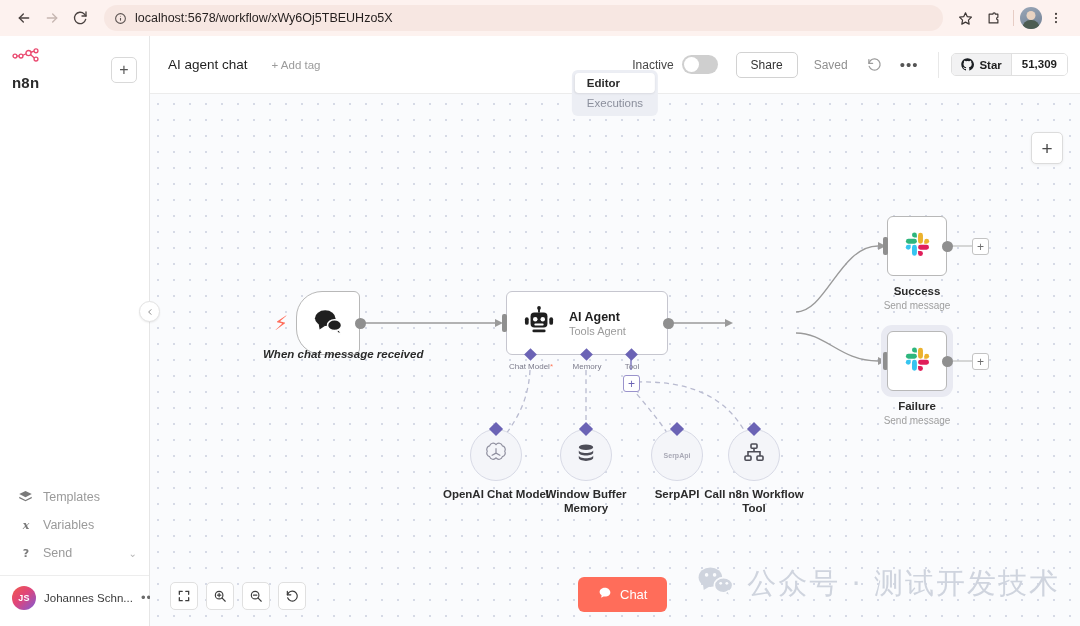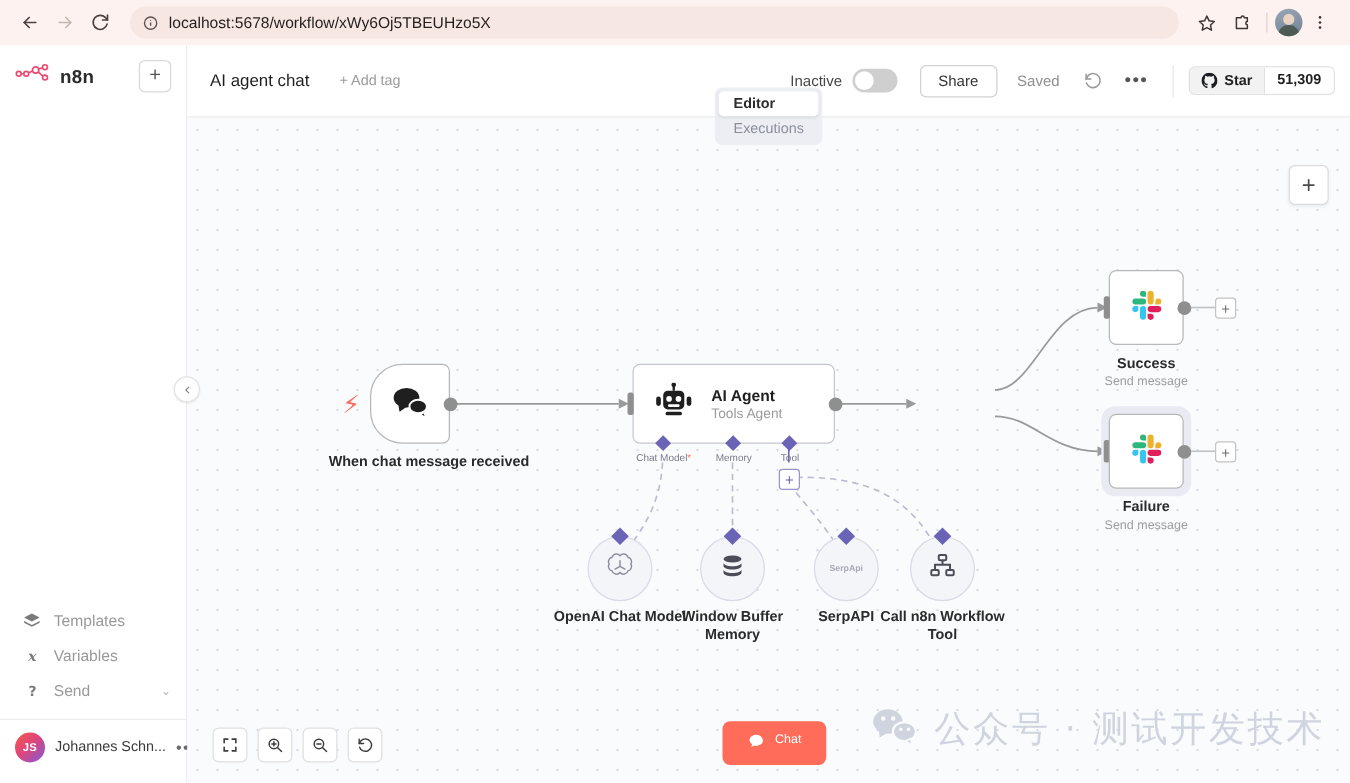--- a/index.html
+++ b/index.html
@@ -61,21 +61,21 @@
 
   
   .sidebar {
     width: 150px; height: 590px; background: #fff;
     border-right: 1px solid #e6e6e6;
     display: flex; flex-direction: column; flex: 0 0 150px;
     position: relative;
   }
   .sb-top { padding: 12px 12px 0 12px; }
   .sb-logo-row { display: flex; align-items: center; justify-content: space-between; }
-  .sb-logo { display: flex; align-items: center; gap: 6px; }
+  .sb-logo { display: flex; gap: 6px; flex-direction: column; }
   .sb-logo-text { font-size: 15px; font-weight: 700; color: #2b2b2b; letter-spacing: .2px; }
   .plus-sq {
     width: 26px; height: 26px; border: 1px solid #d9d9d9; border-radius: 5px;
     display: flex; align-items: center; justify-content: center;
     color: #555; font-size: 16px; line-height: 1; background: #fff;
   }
   .sb-nav { margin-top: 16px; }
   .sb-item {
     display: flex; align-items: center; gap: 10px;
     padding: 7px 12px 7px 18px; color: #9a9a9a; font-size: 12.5px;
@@ -245,22 +245,22 @@
 
   
   .bottom-tools { position: absolute; left: 20px; bottom: 16px; display: flex; gap: 8px; z-index: 15;}
   .tool-btn {
     width: 28px; height: 28px; background: #fff; border: 1px solid #e0e0e0;
     border-radius: 5px; display: flex; align-items: center; justify-content: center;
     color: #3d3d3d;
   }
   .chat-btn {
     position: absolute; left: 428px; bottom: 14px; background: #ff6d5a; color: #fff;
-    border-radius: 6px; padding: 9px 20px; display: flex; gap: 8px;
-    font-size: 10px; z-index: 15;
+    border-radius: 6px; padding: 9px 20px; display: flex; align-items: center; gap: 8px;
+    font-size: 13px; z-index: 15;
   }
 
   .watermark {
     position: absolute; right: 20px; bottom: 22px; display: flex; align-items: center;
     gap: 12px; color: #cfd4de; font-size: 29px; letter-spacing: 2px; z-index: 14;
     font-family: "DejaVu Sans", sans-serif;
   }
 </style>
 </head>
 <body>
@@ -455,21 +455,21 @@
           <span>
             <svg width="32" height="28" viewBox="0 0 34 30" fill="#1f1f1f">
               <ellipse cx="14" cy="12" rx="11" ry="8.4"></ellipse>
               <path d="M7 18 l1 6 6-4z"></path>
               <ellipse cx="24" cy="19.5" rx="7.5" ry="5.8" fill="#1f1f1f" stroke="#fff" stroke-width="1.6"></ellipse>
               <path d="M29 24.5 l1.6 4.6 -4.6-2.6z" fill="#1f1f1f" stroke="#fff" stroke-width="1.2"></path>
             </svg>
           </span>
         </div>
         <div class="dot" style="left:59px; top:27px;"></div>
-        <div class="node-label" style="top:72px; width:130px;">When chat message received</div>
+        <div class="node-label" style="top:56px; width:130px;font-style:italic;">When chat message received</div>
       </div>
 
       <div class="node" id="node-agent" style="left:356px; top:211px;">
         <div class="in-stub" style="left:-4px; top:23px;"></div>
         <div class="node-box">
           <span>
             <svg width="32" height="30" viewBox="0 0 34 32" fill="#1f1f1f">
               <rect x="8" y="7" width="18" height="16" rx="4"></rect>
               <rect x="16" y="2" width="2" height="5"></rect>
                 <circle cx="17" cy="2" r="2"></circle>

